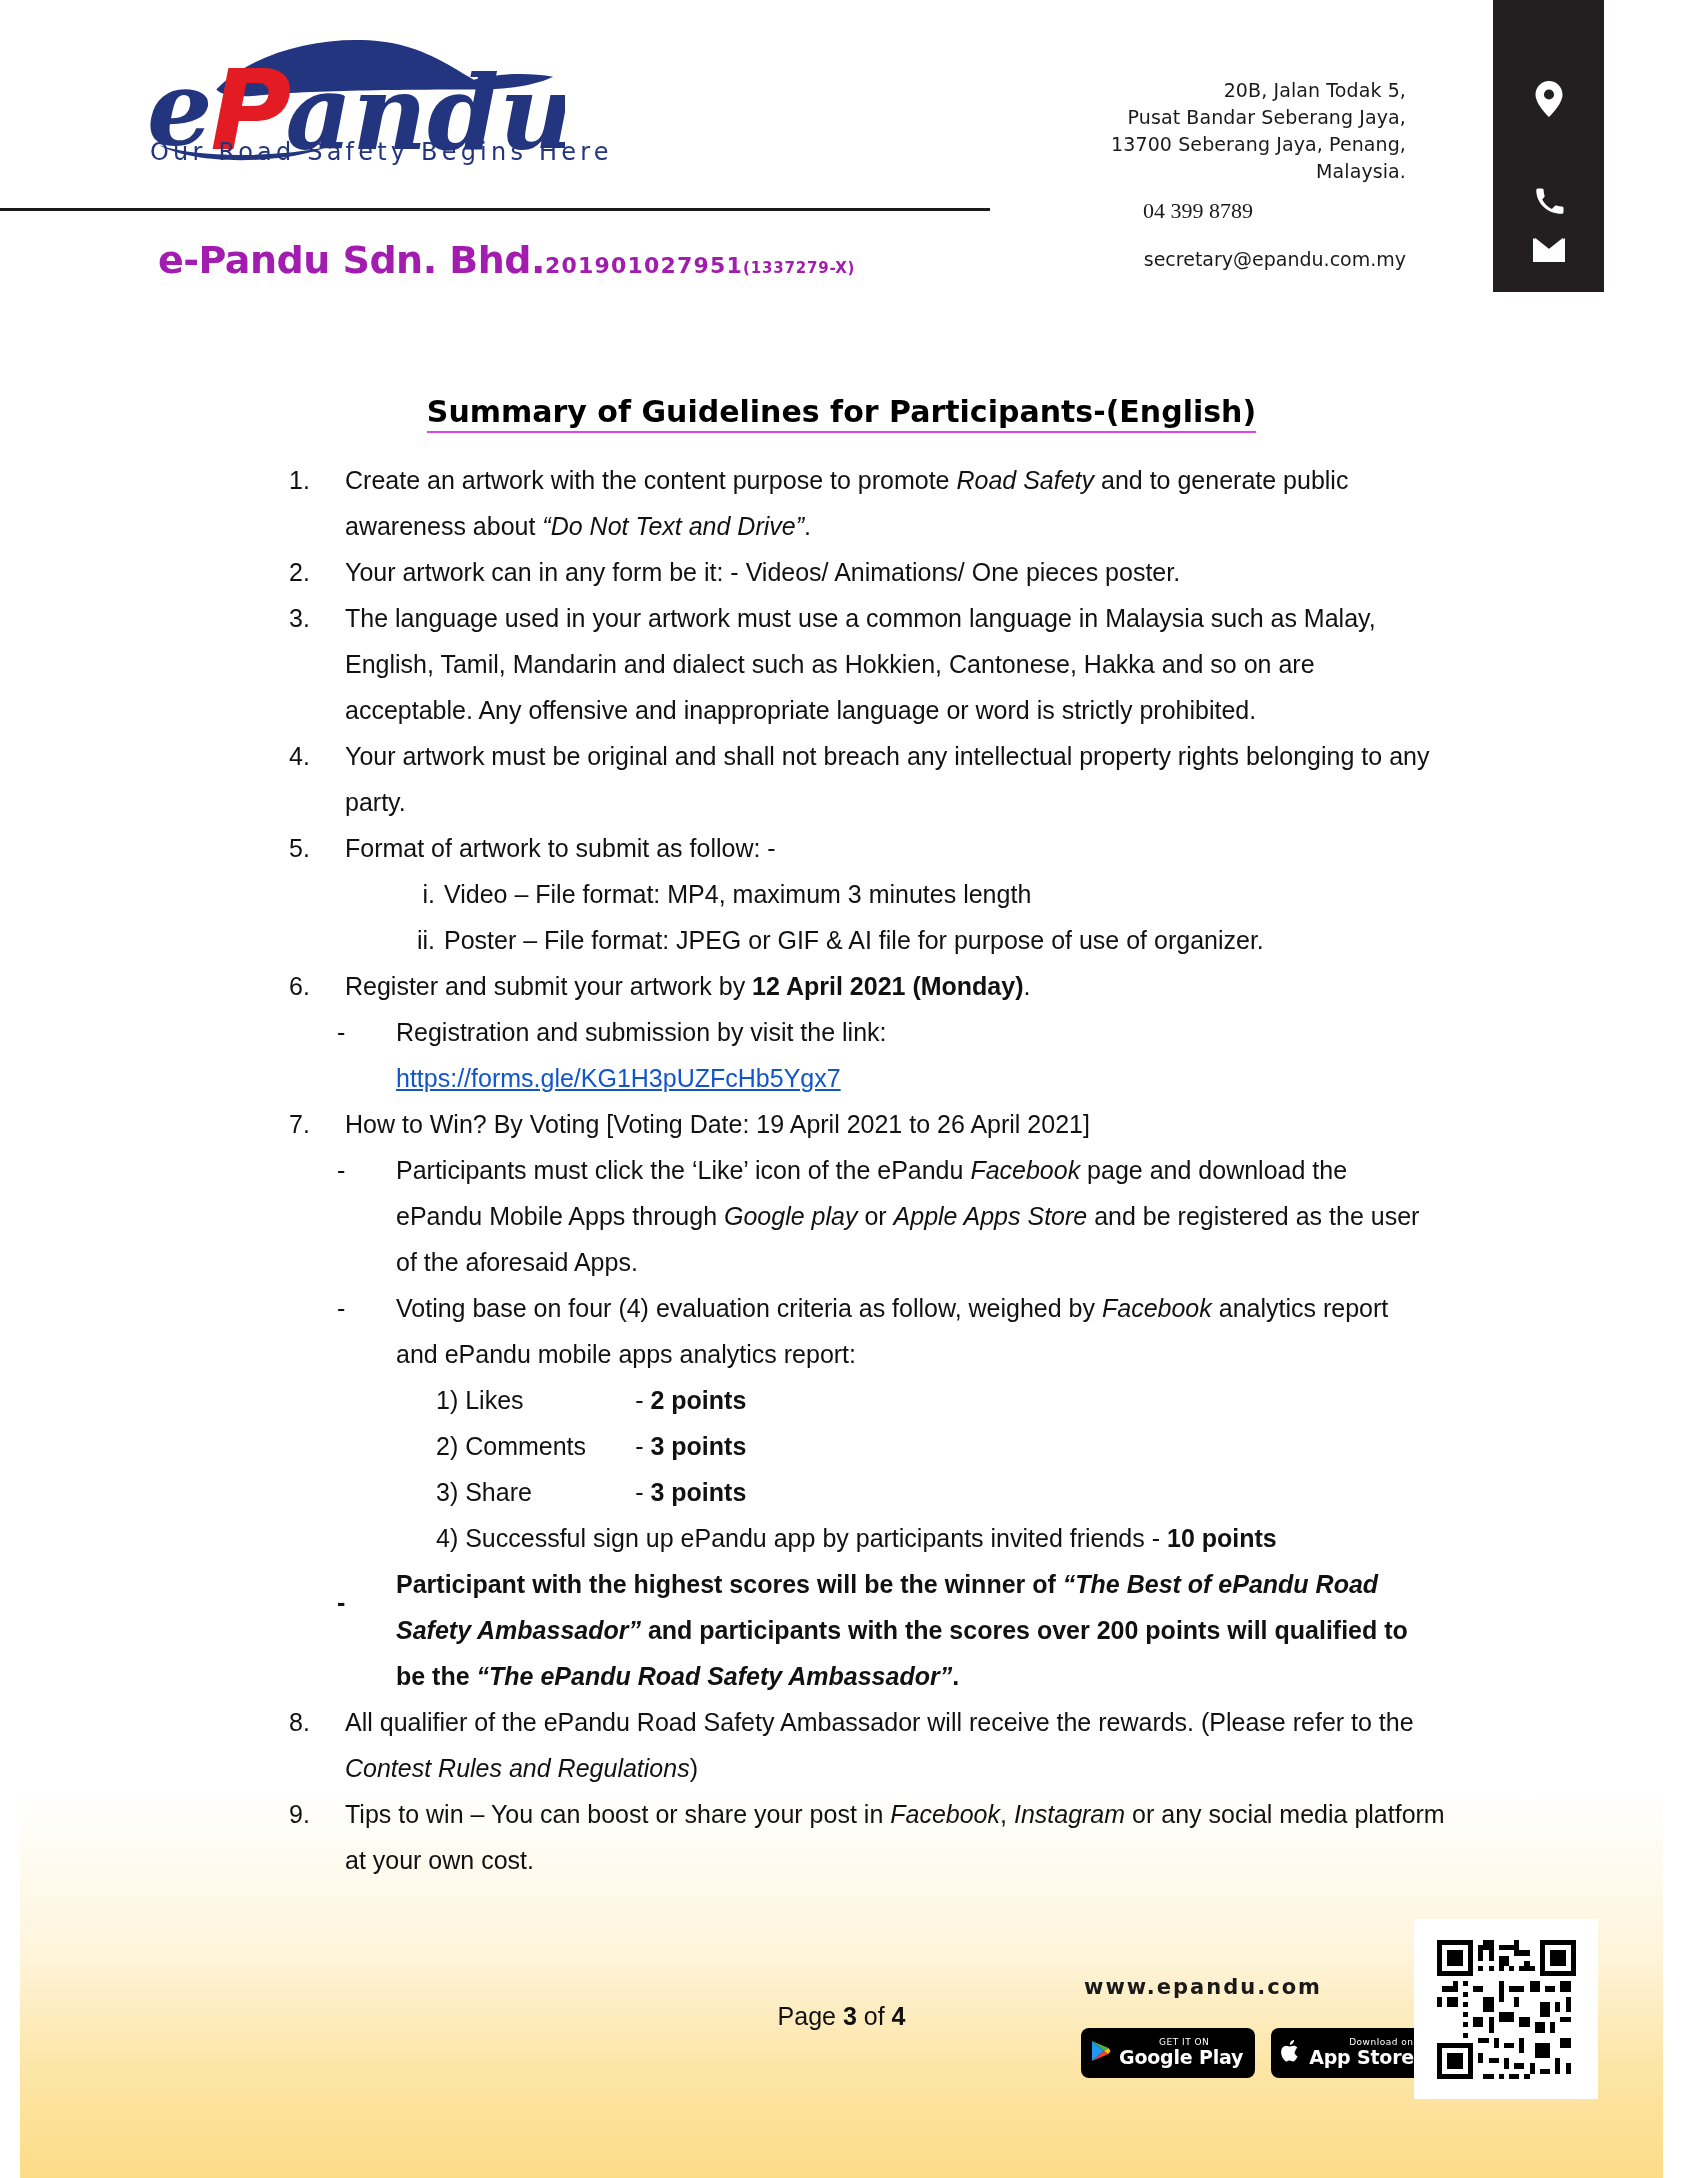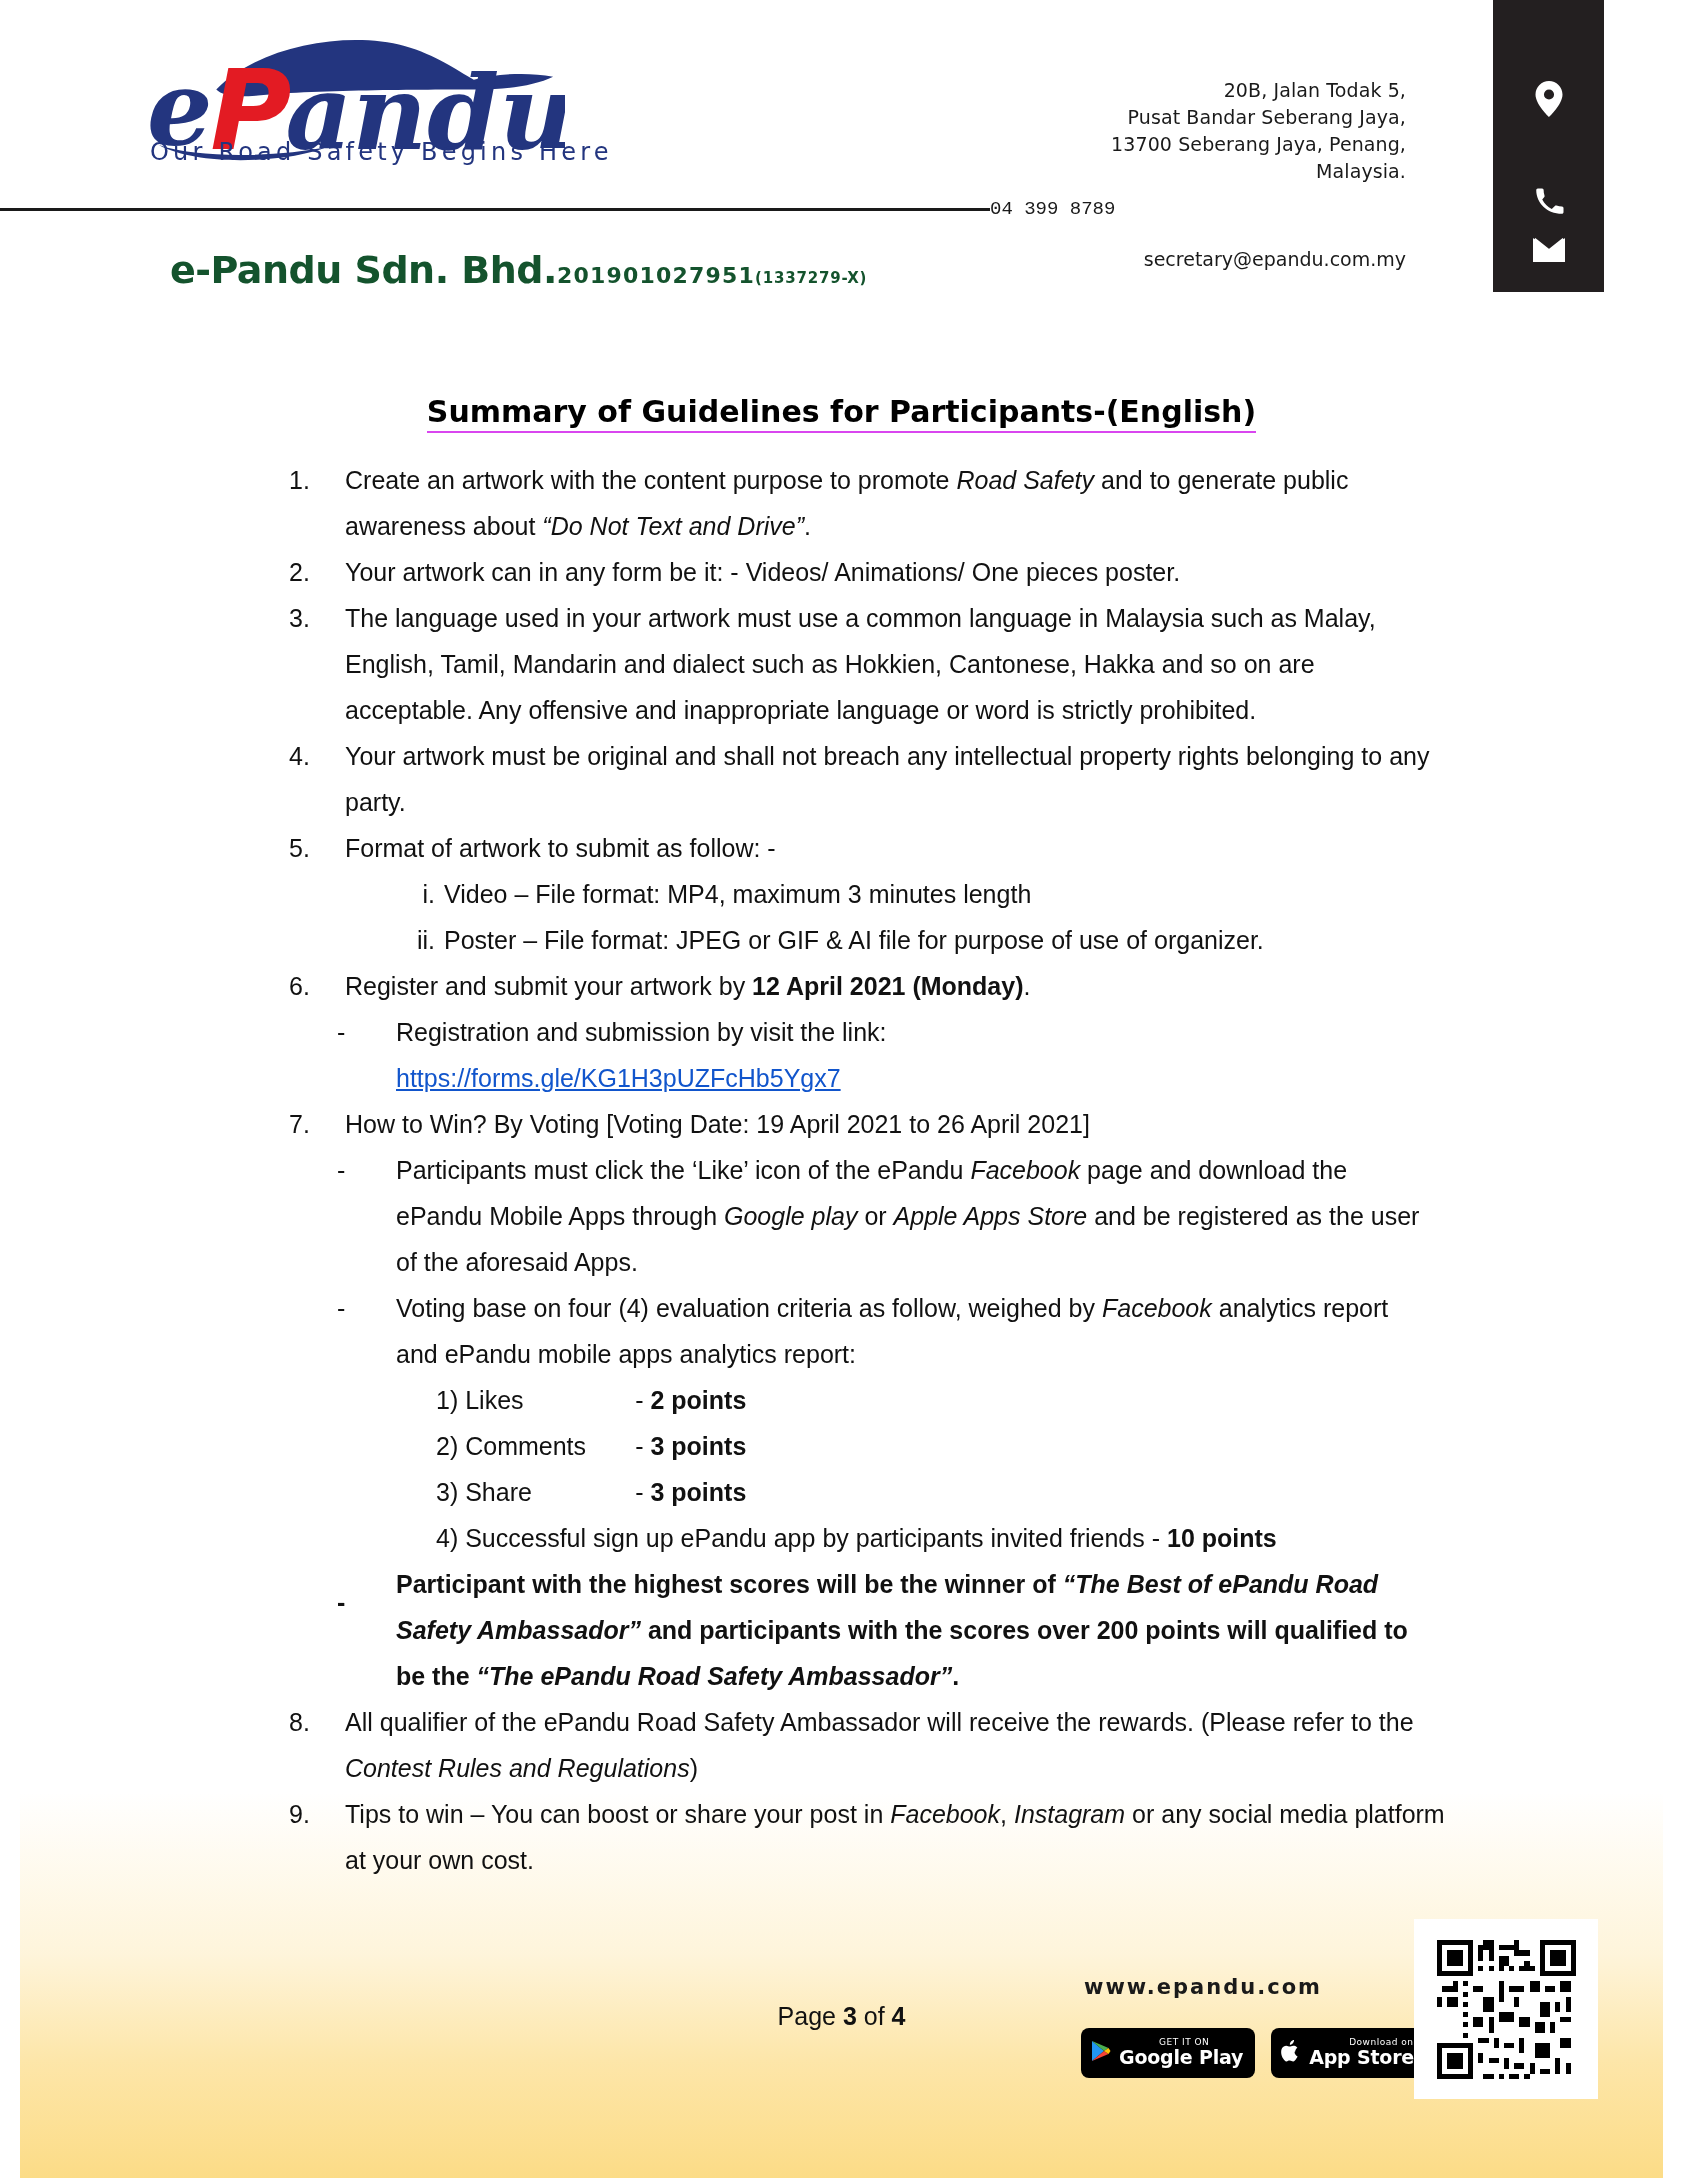--- a/index.html
+++ b/index.html
@@ -59,24 +59,23 @@
     position: absolute;
     left: 0;
     top: 208px;
     width: 990px;
     height: 3px;
     background: #1a1a1a;
   }
   .company {
     position: absolute;
     left: 158px;
-    top: 248px;
+    top: 238px;
     white-space: nowrap;
-    color: #14532d;
-    margin-left: 12px;
+    color: #a21caf;
   }
   .company .cname {
     font-family: "DejaVu Sans", sans-serif;
     font-weight: bold;
     font-size: 38px;
     letter-spacing: -0.5px;
   }
   .company .cnum {
     font-family: "DejaVu Sans", sans-serif;
     font-weight: bold;
@@ -99,23 +98,23 @@
     font-size: 19px;
     line-height: 1.42;
     color: #1a1a1a;
     letter-spacing: 0.1px;
   }
   .phone {
     position: absolute;
     right: 277px;
     top: 198px;
     width: 416px;
-    text-align: left;
-    font-family: Liberation Mono, monospace;
-    font-size: 19px;
+    text-align: center;
+    font-family: Liberation Serif, serif;
+    font-size: 22px;
     color: #1a1a1a;
   }
   .email {
     position: absolute;
     right: 277px;
     top: 248px;
     width: 416px;
     text-align: right;
     font-family: "DejaVu Sans", sans-serif;
     font-size: 19px;

